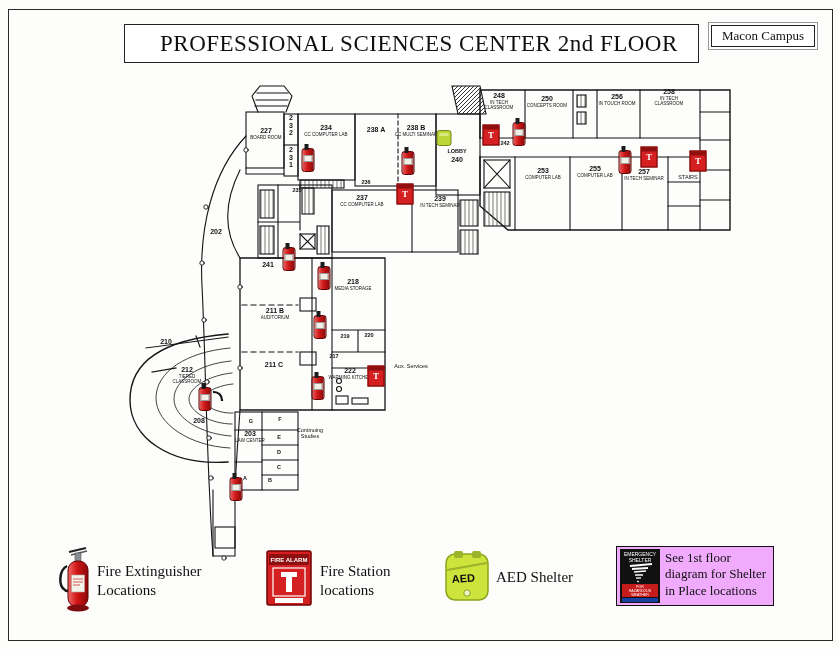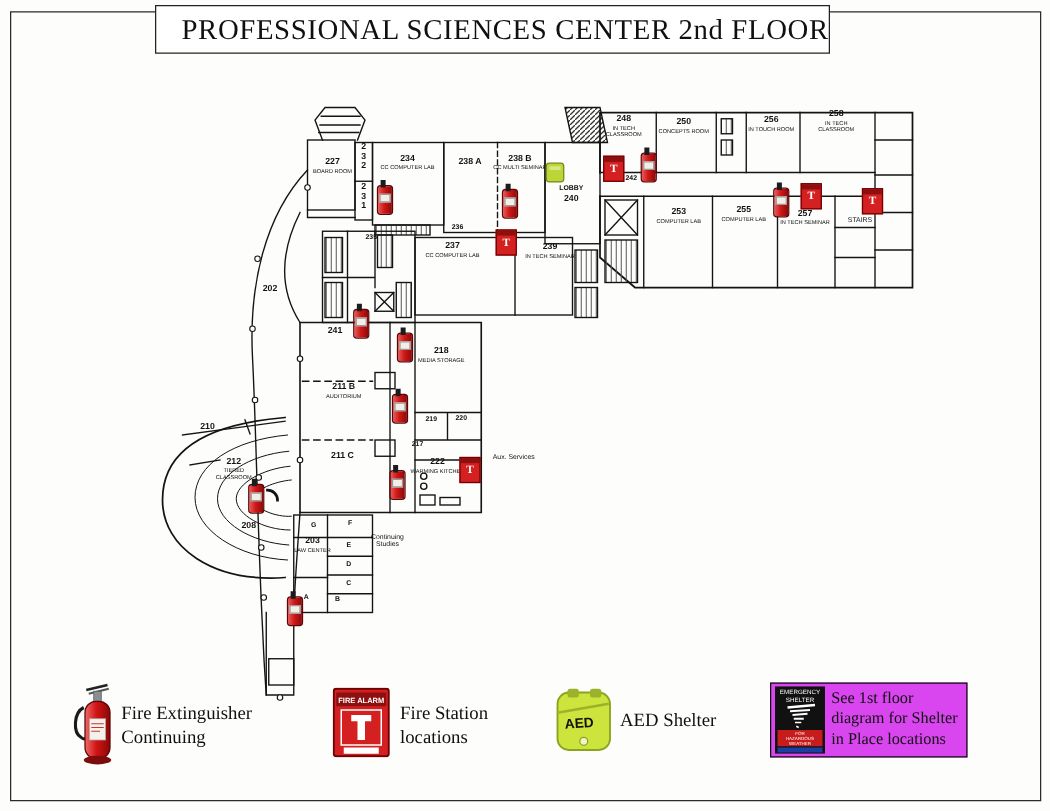--- a/index.html
+++ b/index.html
@@ -1,20 +1,20 @@
 <!DOCTYPE html>
 <html><head>
 <meta charset="utf-8">
 <style>
   html,body{margin:0;padding:0;background:#fff;}
   .page{position:relative;width:840px;height:649px;background:#fdfdfc;overflow:hidden;
         font-family:"Liberation Sans",sans-serif;color:#111;}
   .frame{position:absolute;left:8px;top:9px;right:7px;bottom:8px;border:1.6px solid #2a2a2a;}
-  .title-box{position:absolute;left:124px;top:4px;width:538px;height:37px;border:1.5px solid #222;
-             display:flex;align-items:center;justify-content:flex-end;background:#fff;}
+  .title-box{position:absolute;left:124px;top:24px;width:538px;height:37px;border:1.5px solid #222;
+             display:flex;align-items:center;justify-content:flex-start;background:#fff;padding-left:35px;}
   .title-box span{font-family:"Liberation Serif",serif;font-size:23px;letter-spacing:.5px;color:#101010;}
   .campus-box{position:absolute;left:708px;top:22px;border:1px solid #9a9a9a;padding:2px;background:#fff;}
   .campus-inner{border:1px solid #222;padding:2px 10px;font-family:"Liberation Serif",serif;font-size:13px;}
   svg.walls{position:absolute;left:0;top:0;}
   #plan-layer{position:absolute;left:0;top:0;width:840px;height:649px;}
   .rlabel{position:absolute;transform:translate(-50%,-50%);text-align:center;pointer-events:none;}
   .rnum{font-size:7px;font-weight:bold;line-height:1.1;white-space:pre-line;}
   .rsub{font-size:4.5px;line-height:1.15;max-width:44px;margin:0 auto;}
   .rlabel.small .rnum{font-size:5.5px;}
   .rlabel.plain .rnum{font-weight:normal;font-size:5.5px;white-space:normal;}
@@ -29,33 +29,36 @@
           background:#d42020;border:1px solid #6e0202;}
   .m-pull::before{content:"";position:absolute;top:0;left:0;right:0;height:4px;background:#8e0f0f;}
   .m-pull::after{content:"T";position:absolute;left:0;right:0;top:4px;text-align:center;
                  color:#fff;font:bold 9px "Liberation Serif",serif;}
   .m-aed{position:absolute;width:13px;height:14px;transform:translate(-50%,-50%);
          background:#bcd63a;border:1px solid #6f8a15;border-radius:3px;}
   .m-aed::after{content:"";position:absolute;top:2px;left:2px;right:2px;height:3px;background:#d9e87e;}
   
   .leg-text{position:absolute;font-family:"Liberation Serif",serif;font-size:15px;line-height:1.25;color:#101010;}
   .shelter-box{position:absolute;left:616px;top:546px;width:156px;height:58px;border:1.6px solid #111;
-               background:#d946ef;}
+               background:#f0abfc;}
   .shelter-box .leg-text{position:absolute;left:48px;top:3px;width:106px;font-size:13px;line-height:1.25;}
 </style>
 </head>
 <body>
 
 <div class="page">
   <div class="frame"></div>
 
   <div class="title-box">
     <span>PROFESSIONAL SCIENCES CENTER 2nd FLOOR</span>
   </div>
 
+  <div class="campus-box">
+    <div class="campus-inner">Macon Campus</div>
+  </div>
 
   <svg class="walls" width="840" height="649" viewBox="0 0 840 649">
     <defs>
       <pattern id="hatch" width="4" height="4" patternUnits="userSpaceOnUse">
         <path d="M0,4 L4,0" stroke="#333" stroke-width="1"></path>
       </pattern>
       <pattern id="comb" width="4" height="6" patternUnits="userSpaceOnUse">
         <path d="M1,0 V6" stroke="#555" stroke-width="0.8"></path>
       </pattern>
     </defs>
@@ -344,21 +347,21 @@
     </defs>
     <path d="M11,22 C3,26 2,42 9,46 C11,48 14,47 13,44" stroke="#1a1a1a" stroke-width="2.5" fill="none"></path>
     <path d="M13,8 L30,4" stroke="#222" stroke-width="2.2" fill="none"></path>
     <path d="M15,11 L31,7" stroke="#555" stroke-width="1.6" fill="none"></path>
     <rect x="19" y="9" width="6" height="9" fill="#8a8f94" stroke="#555" stroke-width="0.6"></rect>
     <rect x="12" y="17" width="20" height="46" rx="9" fill="url(#extg)" stroke="#5e0404" stroke-width="1"></rect>
     <rect x="15.5" y="31" width="13" height="17" fill="#f3f2ea" stroke="#b9a0a0" stroke-width="0.6"></rect>
     <path d="M17,35 h10 M17,38 h10 M17,41 h7" stroke="#c33" stroke-width="0.8"></path>
     <ellipse cx="22" cy="64" rx="11" ry="3.5" fill="#7d0d0d"></ellipse>
   </svg>
-  <div class="leg-text" style="left:97px;top:562px;width:132px">Fire Extinguisher Continuing</div>
+  <div class="leg-text" style="left:97px;top:562px;width:132px">Fire Extinguisher Locations</div>
 
   <svg width="46" height="56" style="position:absolute;left:266px;top:550px">
     <rect x="1" y="1" width="44" height="54" fill="#d42020" stroke="#6e0202" stroke-width="1.5" rx="2"></rect>
     <rect x="3" y="4" width="40" height="11" fill="#8e0f0f"></rect>
     <text x="23" y="12" text-anchor="middle" font-size="6" font-weight="bold" fill="#fff" font-family="Liberation Sans, sans-serif">FIRE ALARM</text>
     <rect x="7" y="18" width="32" height="28" fill="none" stroke="#ffffff" stroke-width="1.2"></rect>
     <rect x="15" y="22" width="16" height="5" fill="#fff"></rect>
     <rect x="20" y="22" width="6" height="20" fill="#fff"></rect>
     <rect x="9" y="48" width="28" height="5" fill="#fff"></rect>
   </svg>

